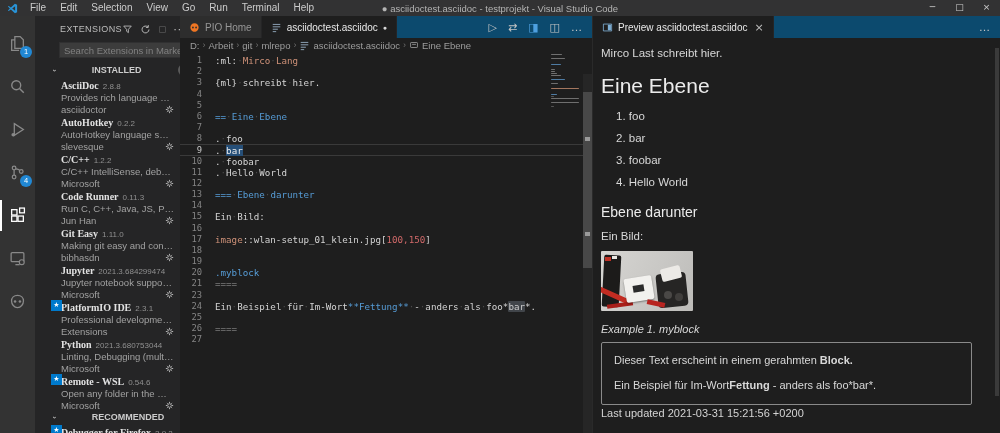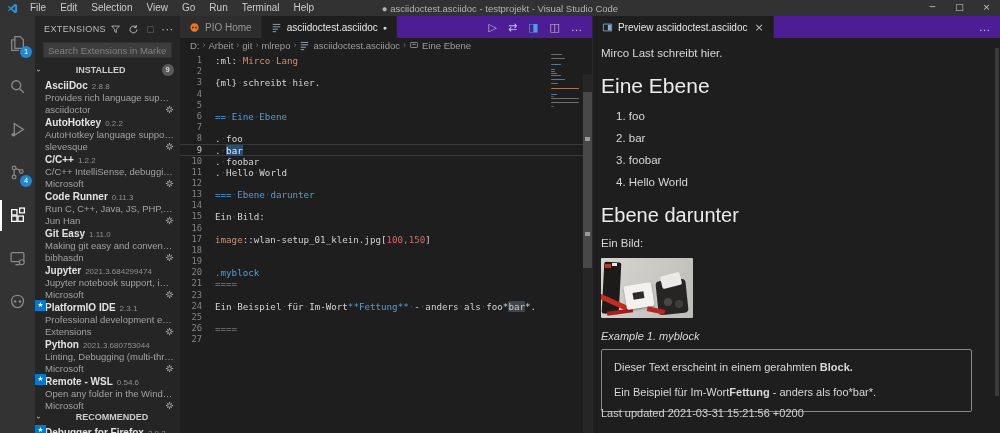--- a/index.html
+++ b/index.html
@@ -29,53 +29,53 @@
   .ab-item { width:35px; height:43px; display:flex; align-items:center;
              justify-content:center; color:#898989; position:relative; }
   .ab-item.active { color:#ffffff; }
   .ab-item.active::before { content:""; position:absolute; left:0; top:6px; bottom:6px;
                             width:2px; background:#ffffff; }
   .ab-badge { position:absolute; right:3px; bottom:7px; min-width:12px; height:12px;
               border-radius:7px; background:#2188d4; color:#fff; font-size:7.5px;
               line-height:12px; text-align:center; padding:0 2px; }
 
   
-  .sidebar { width:145px; background:#252526; flex:none; overflow:hidden; position:relative; }
+  .sidebar { width:145px; background:#252526; flex:none; overflow:hidden; position:relative;padding-left:16px; }
   .sb-header { height:26px; display:flex; align-items:center; padding:0 6px 0 9px; }
   .sb-title { font-size:9px; letter-spacing:.4px; color:#bcbcbc; }
   .sb-hicons { margin-left:auto; display:flex; align-items:center; gap:7px; color:#c5c5c5; }
   .sb-hicons .dim { color:#6b6b6b; }
   .sb-search { display:block; width:129px; margin:0 8px 6px 8px; height:16px;
                background:#3c3c3c; border:1px solid #303031; color:#9c9c9c;
                font-size:9.5px; padding:0 4px; font-family:"Liberation Sans",sans-serif; }
   .sb-search::placeholder { color:#818181; }
   .sb-sechead { height:12px; display:flex; align-items:center; padding:0 8px 0 2px;
                 font-size:9px; font-weight:bold; color:#cccccc; margin-bottom:2px;gap:36px; }
   .sb-sechead .chev { font-size:8px; color:#b0b0b0; display:inline-block;
                       transform:rotate(90deg); width:10px; text-align:center; }
   .sec-badge { margin-left:auto; background:#5a5a5a; color:#fff; border-radius:7px;
                font-size:7.5px; font-weight:normal; min-width:12px; height:12px;
                line-height:12px; text-align:center; padding:0 2px; }
   .ext-item { position:relative; padding:2px 6px 0 10px; height:37px; }
   .ext-row1 { display:flex; align-items:baseline; gap:4px; white-space:nowrap; overflow:hidden; }
-  .ext-name { font-size:10px; font-weight:bold; color:#e2e2e2; }
+  .ext-name { font-size:10px; font-weight:bold; color:#e2e2e2;font-family:Liberation Serif, serif; }
   .ext-ver { font-size:8px; color:#909090; }
   .ext-desc { font-size:9.5px; color:#a2a2a2; white-space:nowrap; overflow:hidden;
               text-overflow:ellipsis; margin-top:1px; }
   .ext-row3 { display:flex; align-items:center; margin-top:1px; }
   .ext-pub { font-size:9.5px; color:#a2a2a2; }
   .ext-gear { margin-left:auto; color:#c5c5c5; display:flex; }
   .ext-star { position:absolute; left:0; top:0; width:11px; height:11px; background:#007acc;
               color:#fff; font-size:7px; line-height:11px; text-align:center;
               font-family:"DejaVu Sans",sans-serif; }
 
   
   .editor-group { width:412px; flex:none; display:flex; flex-direction:column;
                   background:#1e1e1e; position:relative; }
-  .tabbar { height:22px; background:#4c1d95; display:flex; align-items:stretch; flex:none;text-align:center; }
+  .tabbar { height:22px; background:#0c4a6e; display:flex; align-items:stretch; flex:none;text-align:center; }
   .tab { display:flex; align-items:center; gap:5px; padding:0 9px; font-size:10px;
          color:#969696; background:#2d2d2d; border-right:1px solid #252526; white-space:nowrap; }
   .tab.active { background:#1e1e1e; color:#e7e7e7; }
   .tab .mod-dot { font-size:7px; color:#d8d8d8; }
   .tab .close-x { font-size:11px; color:#bdbdbd; margin-left:2px; font-family:"DejaVu Sans",sans-serif; }
   .editor-actions { margin-left:auto; display:flex; align-items:center; gap:11px;
                     padding-right:10px; color:#c5c5c5; font-size:11px; }
   .editor-actions .blue { color:#4da0e0; }
   .breadcrumb { height:14px; display:flex; align-items:center; font-size:9.5px;
                 color:#9d9d9d; padding-left:10px; gap:3px; flex:none; white-space:nowrap; }
@@ -104,21 +104,21 @@
 
   
   .preview-group { flex:1; display:flex; flex-direction:column; background:#1e1e1e;
                    border-left:1px solid #2a2a2a; }
   .pv-icon { display:flex; color:#7fb0d6; }
   .preview-content { flex:1; position:relative; padding:6px 14px 0 8px; color:#d8d8d8;
                      font-size:11.5px; overflow:hidden; }
   .pv-p1 { margin:3px 0 0; }
   .pv-h1 { font-size:21px; font-weight:400; color:#ececec; margin:15px 0 12px; }
   .pv-oli { margin:0 0 9px 15px; line-height:13px; }
-  .pv-h2 { font-size:20px; font-weight:500; color:#ececec; margin:15px 0 10px; }
+  .pv-h2 { font-size:14px; font-weight:500; color:#ececec; margin:15px 0 10px; }
   .pv-imglabel { margin:0 0 9px; }
   .pv-img { width:92px; height:60px; position:relative; overflow:hidden; border-radius:1px;
             background:linear-gradient(115deg,#d6d5d2 0%,#c9c8c5 55%,#bdbcb9 100%); margin:2px 0 12px; }
   .pv-img div { position:absolute; }
   .pv-caption { font-style:italic; font-size:11px; margin:4px 0 7px; }
   .pv-block { border:1px solid #8a8a8a; border-radius:2px; padding:11px 12px 13px;
               margin-right:14px; font-size:11px; }
   .pv-block p + p { margin-top:13px; }
   .pv-footer { position:absolute; left:8px; bottom:14px; font-size:11px; color:#d4d4d4; }
   .pv-scroll { position:absolute; top:10px; right:1px; width:4px; height:348px; background:#3a3a3a; }

